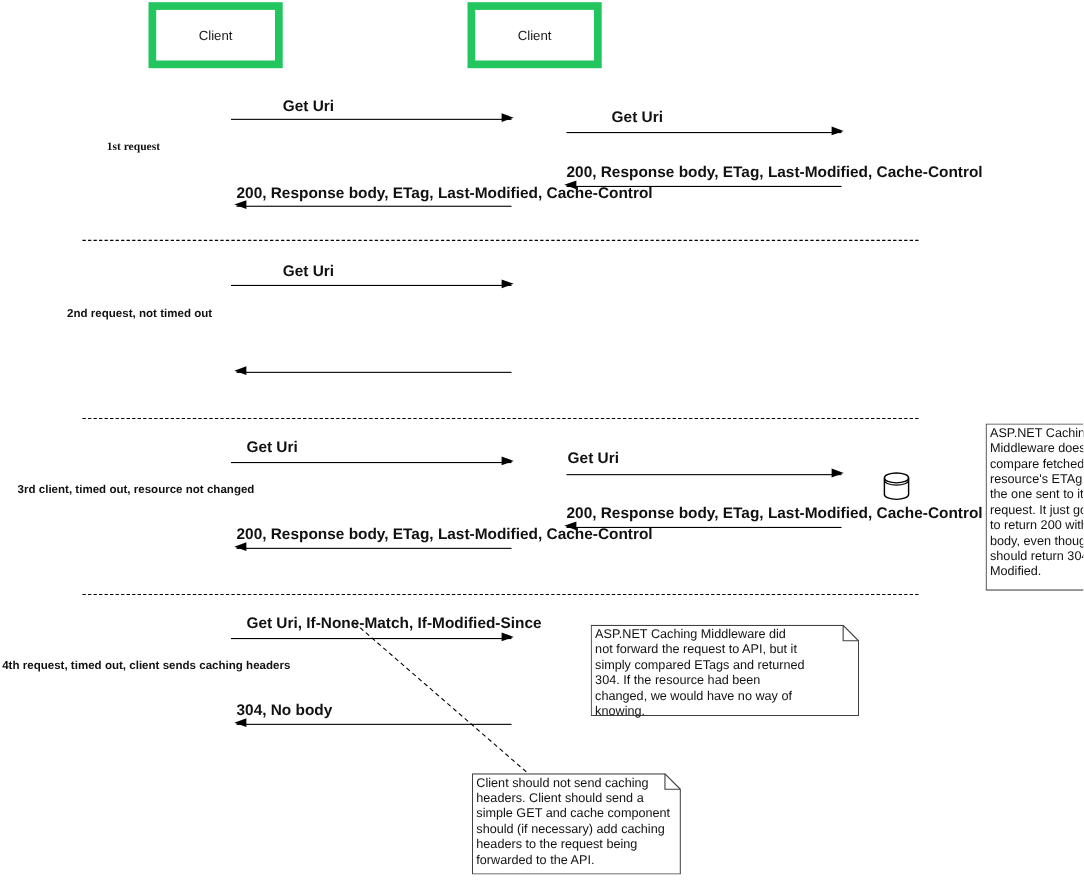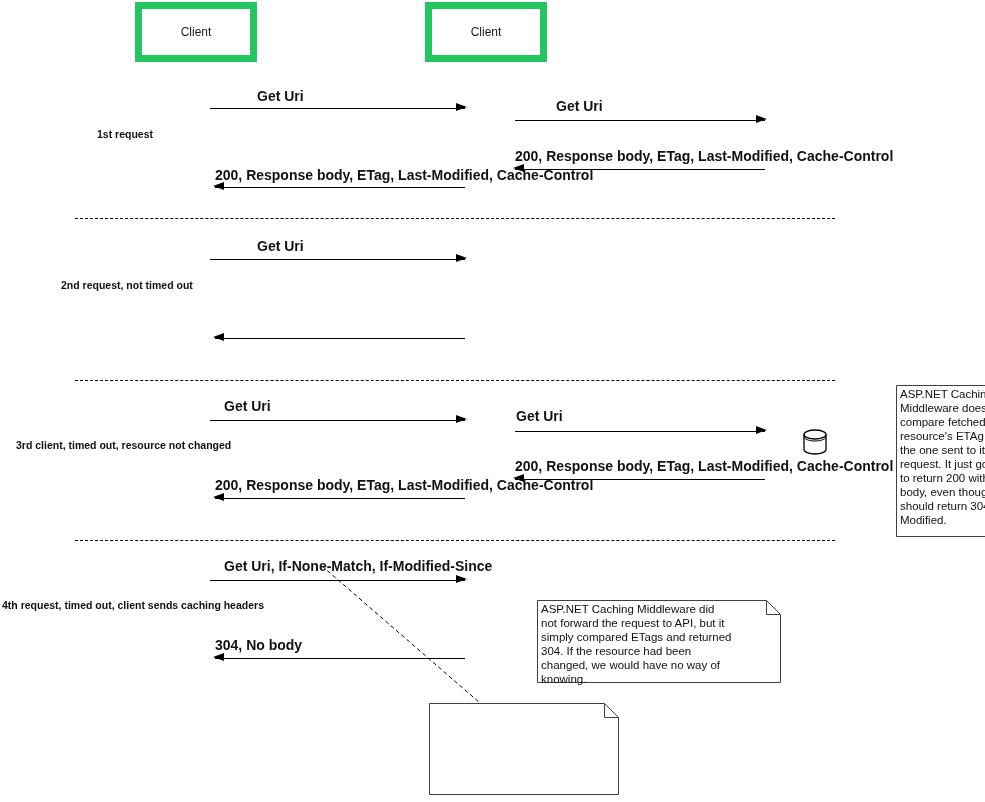--- a/index.html
+++ b/index.html
@@ -48,21 +48,21 @@
   <div class="actor" style="left:425px;top:2px;">
     <span>Client</span>
   </div>
 
   <div class="msg" style="left:257px;top:88px;">Get Uri</div>
   <div class="arrow r" style="left:210px;top:108px;width:255px;"></div>
 
   <div class="msg" style="left:556px;top:98px;">Get Uri</div>
   <div class="arrow r" style="left:515px;top:120px;width:250px;"></div>
 
-  <div class="seclabel" style="left:97px;top:128px;">1st request</div>
+  <div class="seclabel" style="left:97px;top:128px;font-family:Liberation Serif, serif;">1st request</div>
 
   <div class="msg" style="left:515px;top:148px;">200, Response body, ETag, Last-Modified, Cache-Control</div>
   <div class="arrow l" style="left:515px;top:169px;width:250px;"></div>
 
   <div class="msg" style="left:215px;top:167px;">200, Response body, ETag, Last-Modified, Cache-Control</div>
   <div class="arrow l" style="left:215px;top:187px;width:250px;"></div>
 
   <div class="sep" style="left:75px;top:218px;width:760px;"></div>
 
   <div class="msg" style="left:257px;top:238px;">Get Uri</div>
@@ -107,32 +107,33 @@
   <div class="sep" style="left:75px;top:540px;width:760px;"></div>
 
   <div class="msg" style="left:224px;top:558px;">Get Uri, If-None-Match, If-Modified-Since</div>
   <div class="arrow r" style="left:210px;top:580px;width:255px;"></div>
 
   <div class="seclabel" style="left:2px;top:599px;">4th request, timed out, client sends caching headers</div>
 
   <div class="msg" style="left:215px;top:637px;">304, No body</div>
   <div class="arrow l" style="left:215px;top:658px;width:250px;"></div>
 
-  <div class="note" style="left:493px;top:600px;width:200px;height:83px;">
+  <div class="note" style="left:493px;top:568px;width:200px;height:83px;">
     <svg width="244" height="83" viewBox="0 0 244 83">
       <path d="M0.5,0.5 L229.5,0.5 L243.5,14.5 L243.5,82.5 L0.5,82.5 Z" fill="#ffffff" stroke="#404040"></path>
       <path d="M229.5,0.5 L229.5,14.5 L243.5,14.5" fill="none" stroke="#404040"></path>
     </svg>
     <div class="txt">ASP.NET Caching Middleware did not forward the request to API, but it simply compared ETags and returned 304. If the resource had been changed, we would have no way of knowing.</div>
   </div>
 
   <svg style="position:absolute;left:318px;top:562px;" width="166" height="145" viewBox="0 0 166 145">
     <line x1="4" y1="4" x2="162" y2="141" stroke="#000000" stroke-width="1" stroke-dasharray="4 3"></line>
   </svg>
 
   <div class="note" style="left:385px;top:703px;width:190px;height:92px;">
     <svg width="190" height="92" viewBox="0 0 190 92">
       <path d="M0.5,0.5 L175.5,0.5 L189.5,14.5 L189.5,91.5 L0.5,91.5 Z" fill="#ffffff" stroke="#404040"></path>
       <path d="M175.5,0.5 L175.5,14.5 L189.5,14.5" fill="none" stroke="#404040"></path>
     </svg>
+    <div class="txt">Client should not send caching headers. Client should send a simple GET and cache component should (if necessary) add caching headers to the request being forwarded to the API.</div>
   </div>
 
 </div>
 
 </body></html>

